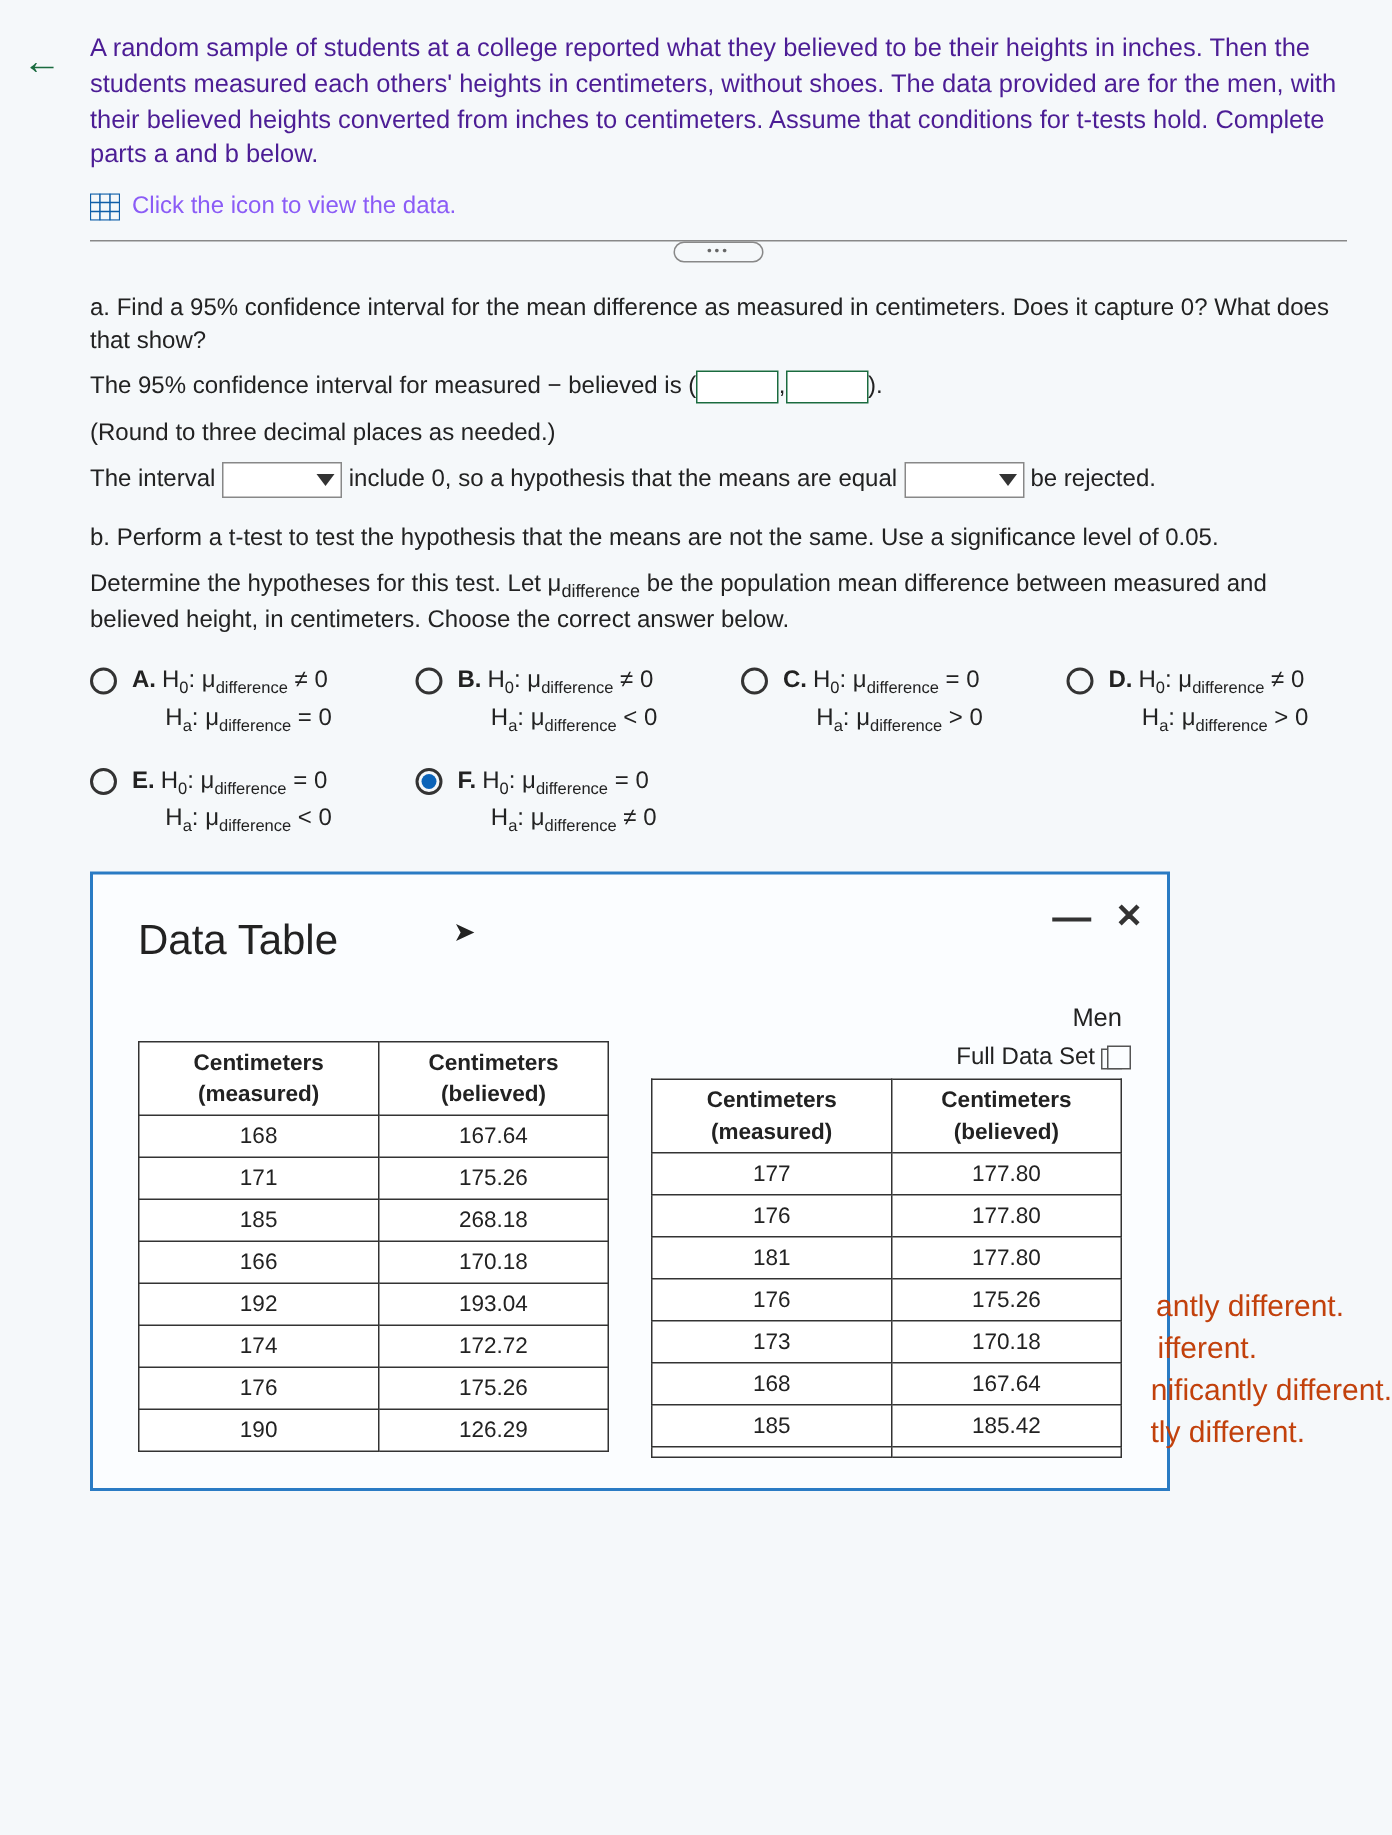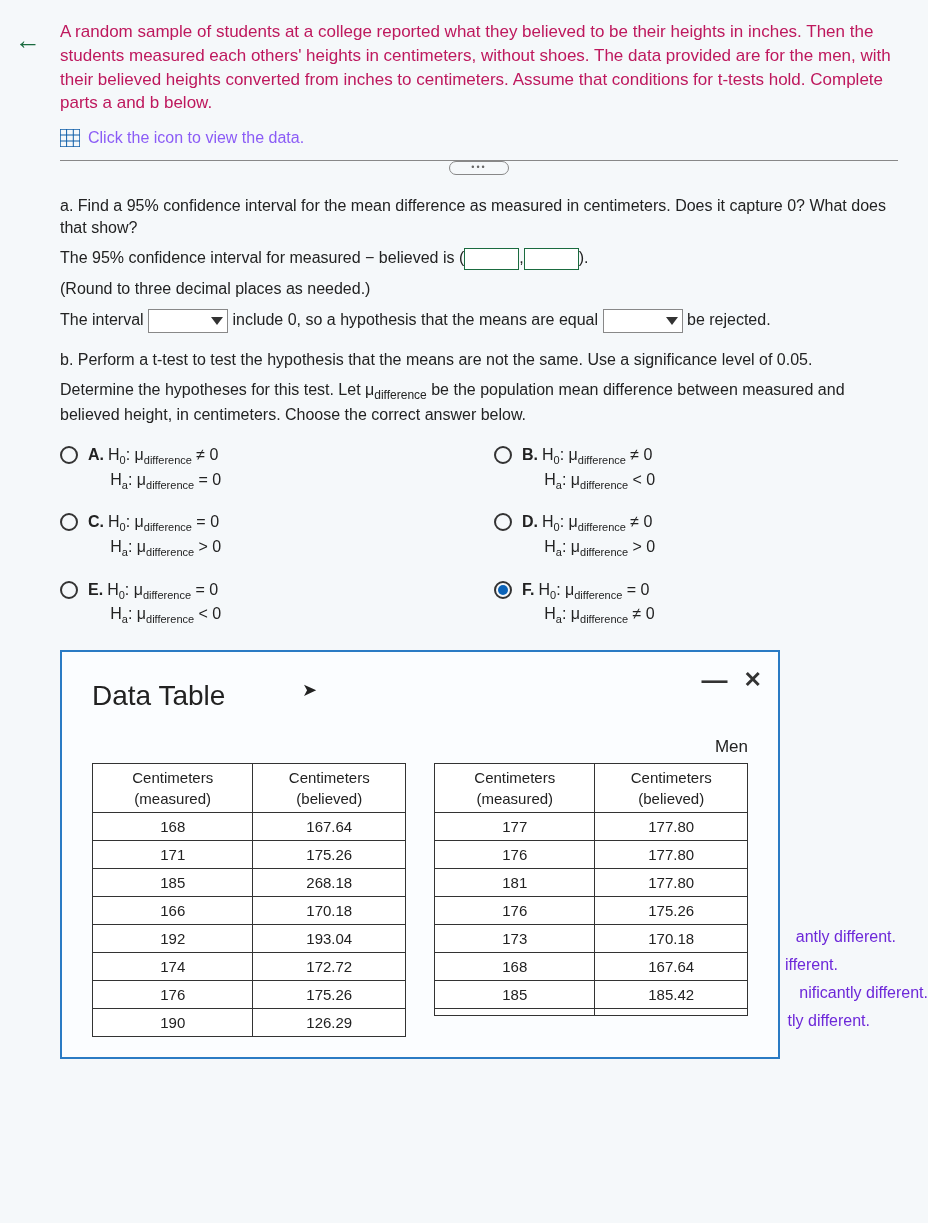--- a/index.html
+++ b/index.html
@@ -1,50 +1,50 @@
 <!DOCTYPE html>
 <html><head>
 <meta charset="utf-8">
 <style>
 *{box-sizing:border-box;margin:0;padding:0}
 body{font-family:Arial,Helvetica,sans-serif;background:#e8eef2;width:928px;position:relative;color:#222;font-size:16px;line-height:1.4}
 .page{background:#f5f8fa;padding:20px 30px 30px 60px;min-height:1223px;position:relative}
 .back{position:absolute;left:15px;top:22px;font-size:26px;color:#1a6b3f;cursor:pointer;font-weight:bold}
-.intro{font-size:17px;margin-bottom:12px;color:#be185d}
+.intro{font-size:17px;margin-bottom:12px;color:#4c1d95}
 .data-link{display:flex;align-items:center;gap:8px;color:#8b5cf6;cursor:pointer;}
 .data-link .grid-icon svg{display:block}
 hr.sep{border:none;border-top:1.5px solid #888;margin:10px 0 8px}
 .ellipsis-pill{width:60px;height:14px;border:1px solid #888;border-radius:8px;margin:-8px auto 20px;background:#f5f8fa;display:flex;align-items:center;justify-content:center;font-size:9px;letter-spacing:2px;color:#666}
 .q{margin-bottom:16px}
 .linebox{display:inline-block;width:55px;height:22px;border:1.5px solid #1a6b3f;background:#fff;vertical-align:middle}
 .ddbox{display:inline-flex;align-items:center;justify-content:flex-end;width:80px;height:24px;border:1.5px solid #888;background:#fff;vertical-align:middle;padding-right:4px;cursor:pointer}
 .ddbox .tri{width:0;height:0;border-left:6px solid transparent;border-right:6px solid transparent;border-top:8px solid #333}
 .q p{margin:8px 0}
-.options{display:grid;grid-template-columns:1fr 1fr;gap:18px 30px;margin-top:18px;margin-bottom:22px}
+.options{display:grid;grid-template-columns:1fr 1fr 1fr 1fr;gap:18px 30px;margin-top:18px;margin-bottom:22px}
 .opt{display:flex;gap:10px;align-items:flex-start}
 .radio{width:18px;height:18px;border:2px solid #333;border-radius:50%;flex-shrink:0;margin-top:2px;display:flex;align-items:center;justify-content:center;cursor:pointer}
 .radio.sel::after{content:"";width:10px;height:10px;background:#0b63b8;border-radius:50%}
 .hyp{font-size:16px}
 .hyp .sub{font-size:11px;vertical-align:sub}
 .hyp .letter{font-weight:bold;margin-right:4px}
 .modal{position:relative;border:2px solid #2a7bc4;background:#fbfdff;width:720px;margin-top:10px;padding:24px 30px 20px}
 .modal-title{font-size:28px;margin-bottom:20px}
 .modal-close{position:absolute;top:10px;right:16px;display:flex;gap:16px;align-items:center}
 .minus-icon{font-size:26px;font-weight:bold;color:#333;cursor:pointer}
 .x-icon{font-size:22px;font-weight:bold;color:#333;cursor:pointer}
 .cursor-icon{position:absolute;left:240px;top:26px;font-size:18px}
 .tables-wrap{display:flex;gap:28px;align-items:flex-start;justify-content:center}
 .men-label{text-align:right;font-size:17px;margin-bottom:4px}
 .full-link{text-align:right;font-size:16px;cursor:pointer;margin-bottom:2px;display:flex;align-items:center;gap:4px;justify-content:flex-end}
 .copy-icon{width:14px;height:14px;border:1px solid #555;display:inline-block;position:relative}
 .copy-icon::after{content:"";position:absolute;width:14px;height:14px;border:1px solid #555;left:3px;top:-3px;background:#fbfdff}
 table{border-collapse:collapse;font-size:15px;background:#fff}
 th,td{border:1px solid #333;padding:3px 10px;text-align:center}
-th{font-weight:normal;font-size:15px}
-.behind-text{position:absolute;font-size:16px;color:#6d28d9}
+th{font-weight:bold;font-size:15px}
+.behind-text{position:absolute;font-size:20px;color:#c2410c}
 .bt1{right:-118px;top:274px}
 .bt2{right:-60px;top:302px}
 .bt3{right:-150px;top:330px}
 .bt4{right:-92px;top:358px}
 </style>
 </head>
 <body>
 
 <div class="page">
   <div class="back">←</div>
@@ -162,20 +162,24 @@
               <td>176</td>
               <td>175.26</td>
             </tr>
         <tr>
               <td>190</td>
               <td>126.29</td>
             </tr>
       </tbody>
         </table>
       <div>
+        <div class="full-link">
+            <span>Full Data Set</span>
+            <span class="copy-icon"></span>
+          </div>
         <table>
           <tbody>
               <tr>
                 <th>Centimeters (measured)</th>
                 <th>Centimeters (believed)</th>
               </tr>
           <tr>
                 <td>177</td>
                 <td>177.80</td>
               </tr>

